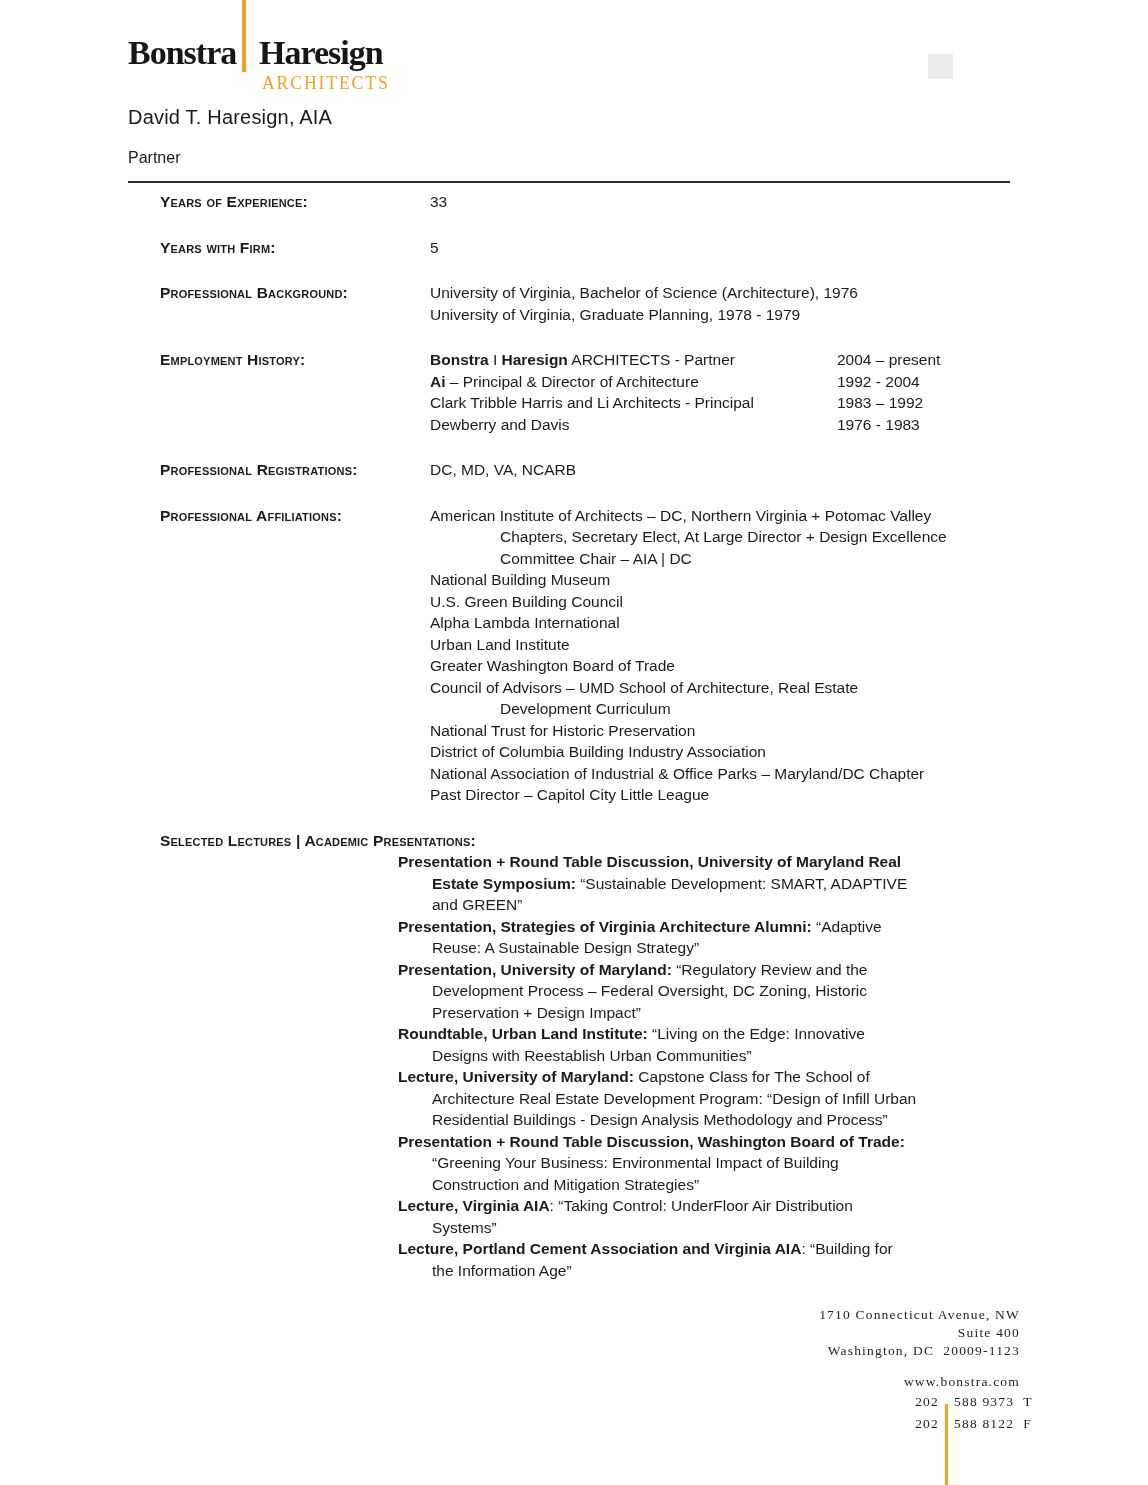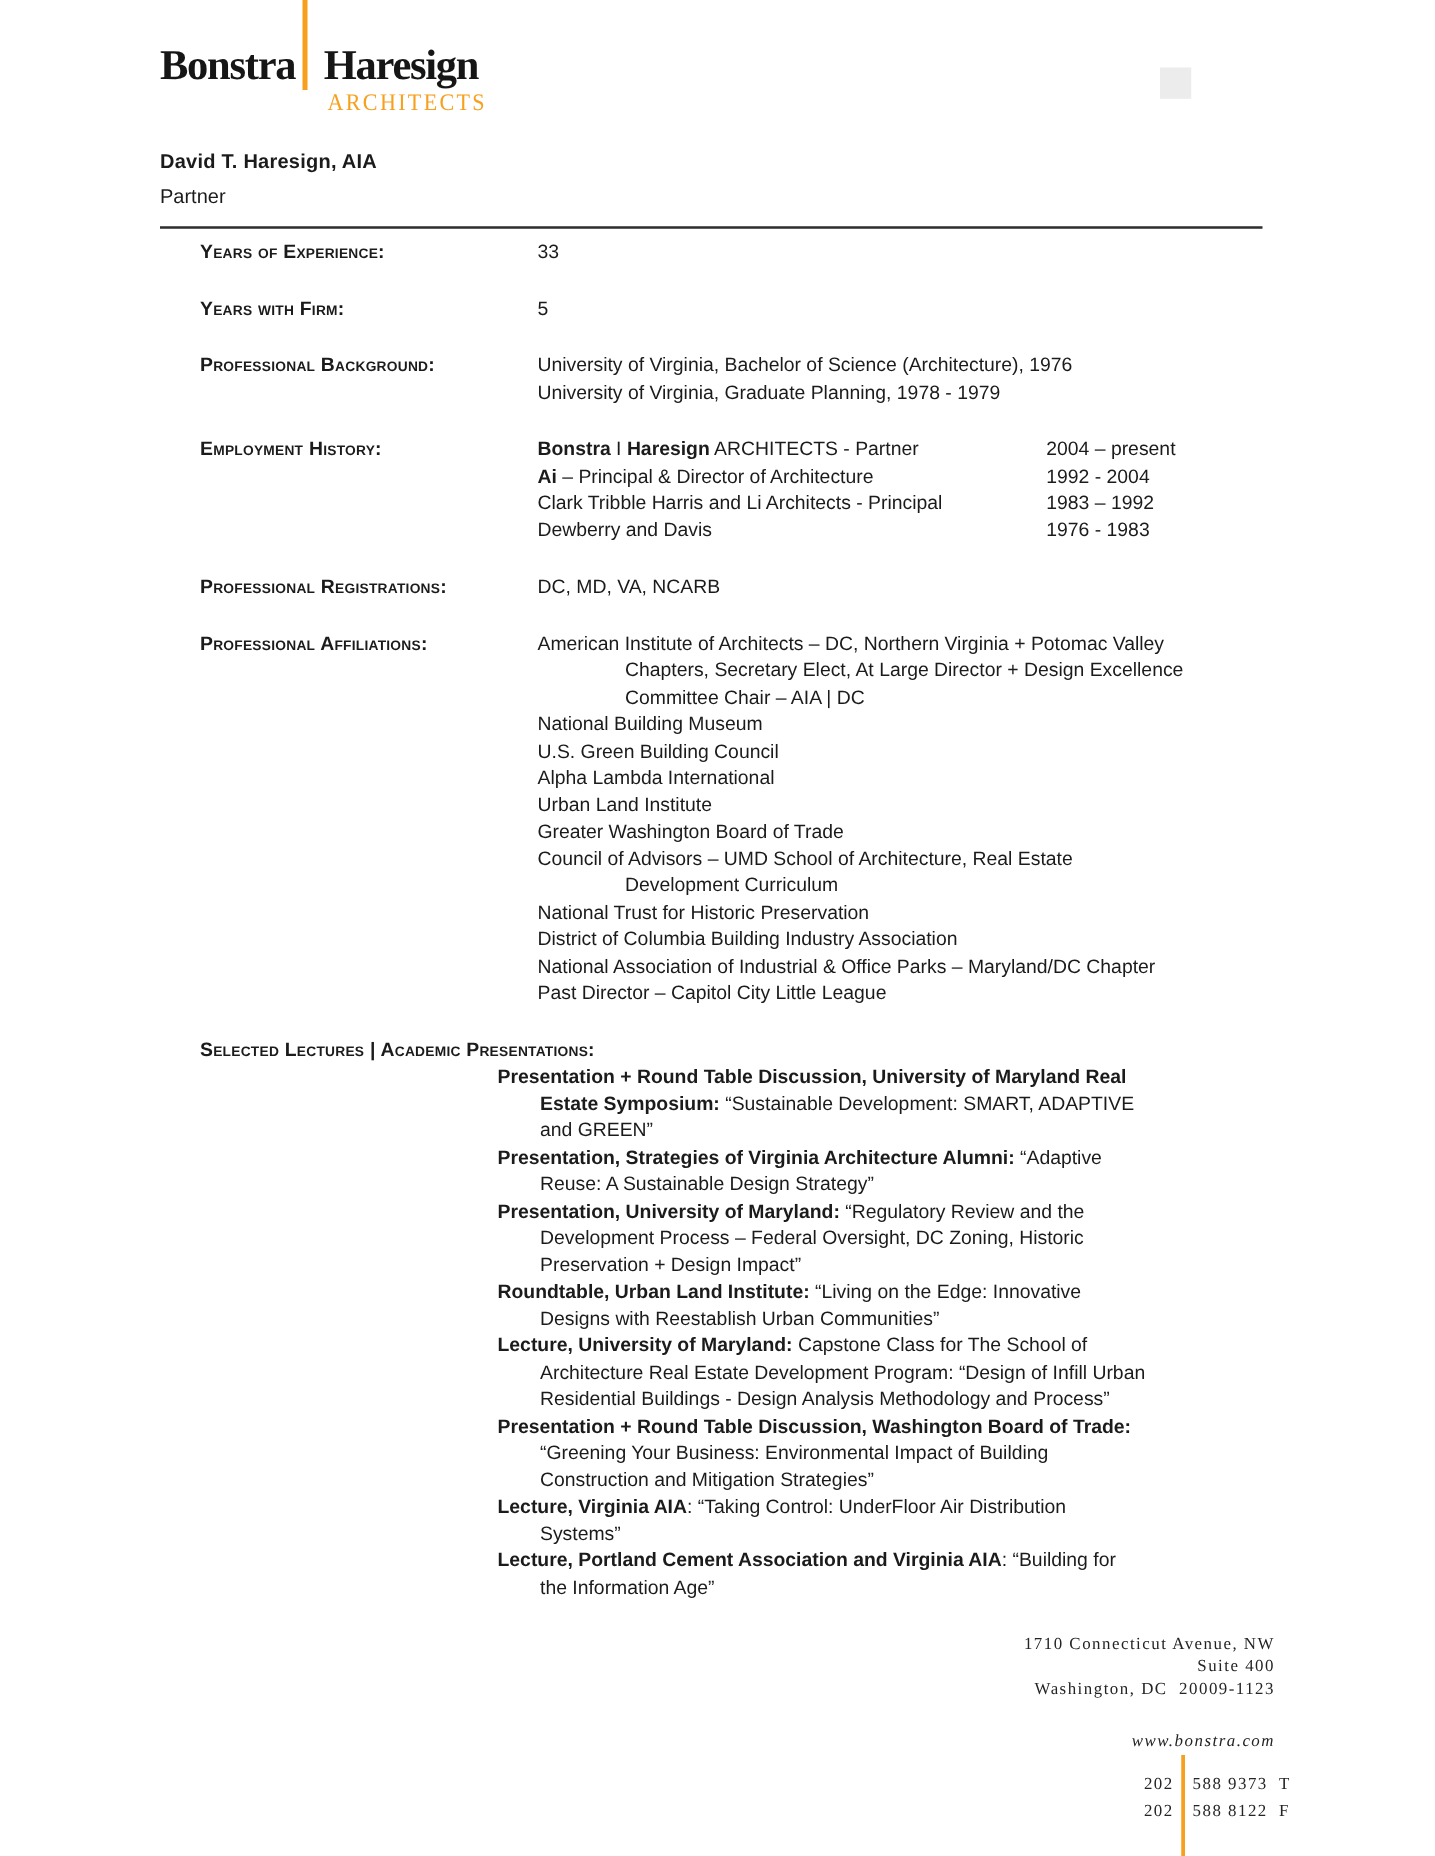--- a/index.html
+++ b/index.html
@@ -27,22 +27,22 @@
     font-family: "Liberation Serif", serif;
     font-size: 19px; letter-spacing: 2px; color: var(--accent);
     transform: scaleX(0.93); transform-origin: left top;
   }
   .placeholder-square {
     position: absolute; left: 928px; top: 54px; width: 25px; height: 25px;
     background: #ececec;
   }
   
   .person-name {
-    position: absolute; left: 128px; top: 121px;
-    font-size: 16px; font-weight: bold; letter-spacing: 0.2px;
+    position: absolute; left: 128px; top: 106px;
+    font-size: 20px; font-weight: normal; letter-spacing: 0.2px;
   }
   .person-title {
     position: absolute; left: 128px; top: 149px;
     font-size: 16px;
   }
   .header-rule {
     position: absolute; left: 128px; top: 181px; width: 882px; height: 2px;
     background: #2e2e2e;
   }
   
@@ -67,22 +67,22 @@
   .lect-line { white-space: pre; margin-left: 270px; }
   .lect-cont { margin-left: 304px; }
   .b { font-weight: bold; }
   
   .footer {
     position: absolute; right: 128px; top: 1306px; text-align: right;
     font-family: "Liberation Serif", serif; font-size: 13.5px;
     letter-spacing: 1.2px; color: #242424;
   }
   .addr-line { line-height: 18px; white-space: pre; }
-  .website { margin-top: 24px; line-height: 18px; white-space: pre; font-style: italic; }
-  .phones { margin-top: 14px; }
+  .website { margin-top: 13px; line-height: 18px; white-space: pre; }
+  .phones { }
   .phone-row {
     display: flex; justify-content: flex-end; align-items: baseline;
     line-height: 21.5px; white-space: nowrap;
   }
   .p-area { width: 40px; text-align: right; flex: none; }
   .p-gap  { width: 15px; flex: none; }
   .p-num  { width: 66px; text-align: left; flex: none; white-space: nowrap; }
   .p-kind { margin-left: 9px; }
   .footer-orange-line {
     position: absolute; left: 945px; top: 1404px; width: 3px; height: 81px;

